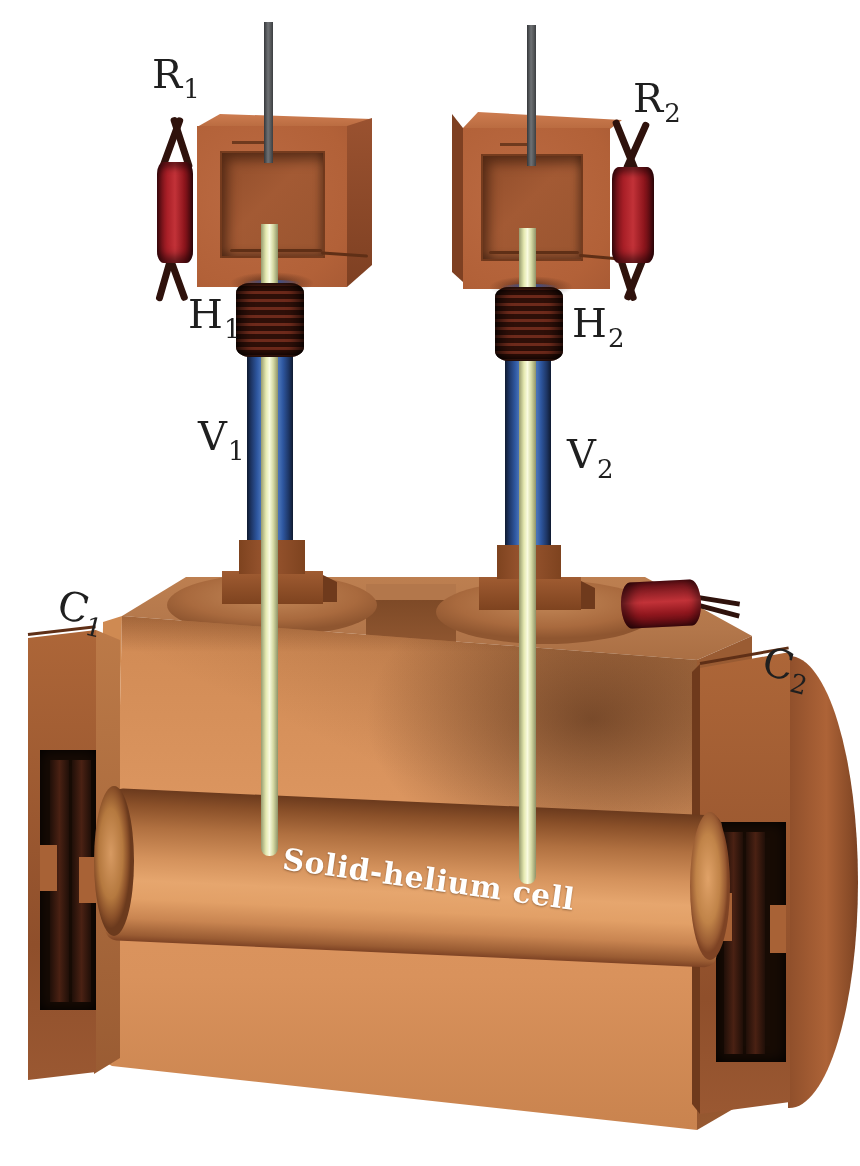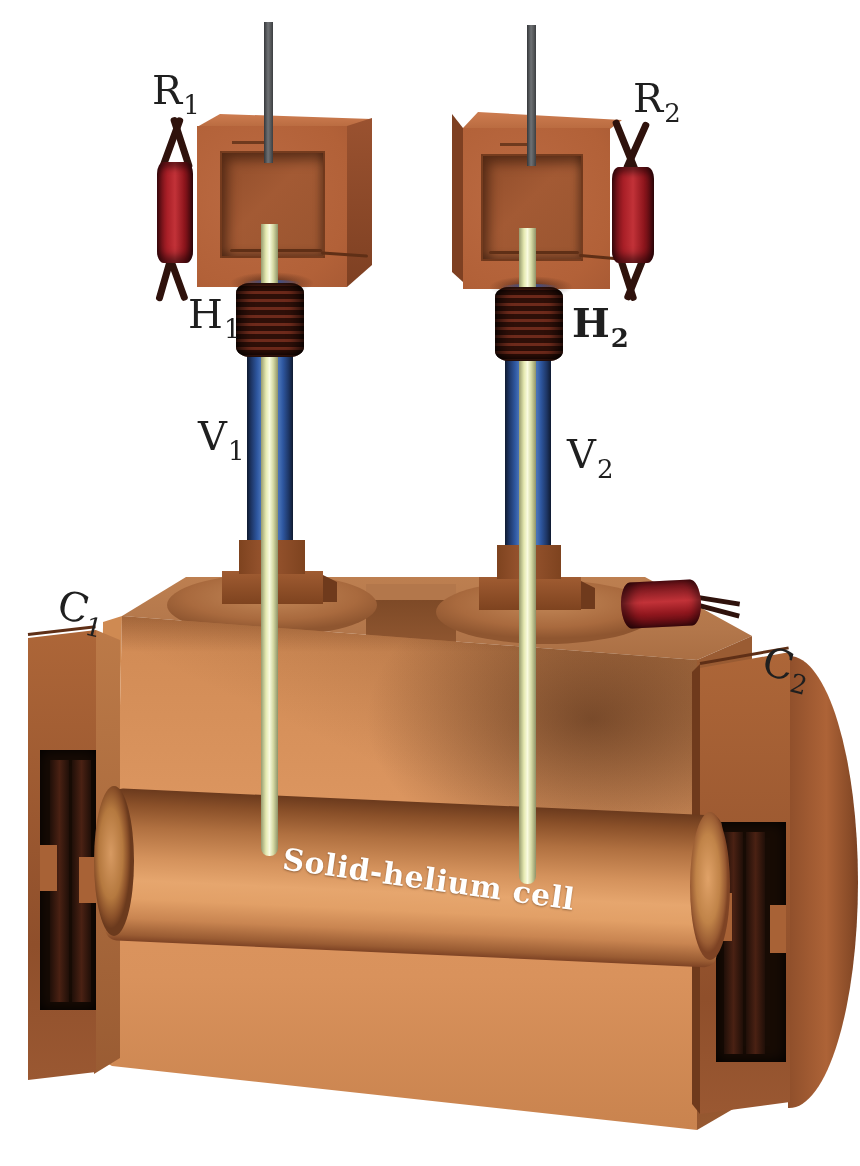--- a/index.html
+++ b/index.html
@@ -183,24 +183,24 @@
       background:linear-gradient(180deg,#6b3a1d 0%,#8a5029 10%,#b07040 25%,#d4925c 45%,
                  #e6a66e 60%,#e2a067 72%,#c98551 85%,#9a5c33 96%,#7e4324 100%);}
   #cyl-cap-left{left:94px;top:786px;width:40px;height:150px;border-radius:50%;
       background:radial-gradient(50% 50% at 42% 45%,#d79a62,#b5793f 60%,#8a5029 86%,#6b3a1d);}
   #cyl-cap-right{left:690px;top:812px;width:40px;height:148px;border-radius:50%;
       background:radial-gradient(50% 50% at 45% 45%,#e0a268,#c08348 60%,#9a5c33 88%,#7e4324);}
 
   
   .lbl{font-size:40px;line-height:1;color:var(--label_color);font-family:"DejaVu Serif",serif;}
   .lbl .sub{display:inline-block;font-size:26px;transform:translateY(10px);margin-left:1px;}
-  #lbl-r1{left:152px;top:70px;}
+  #lbl-r1{left:152px;top:54px;}
   #lbl-r2{left:633px;top:78px;}
   #lbl-h1{left:188px;top:294px;}
-  #lbl-h2{left:572px;top:303px;font-weight:bold;}
+  #lbl-h2{left:572px;top:303px;}
   #lbl-v1{left:198px;top:416px;}
   #lbl-v2{left:567px;top:434px;}
   #lbl-c1{left:58px;top:589px;transform:rotate(14deg);}
   #lbl-c2{left:763px;top:646px;transform:rotate(14deg);}
   #lbl-cell{left:283px;top:844px;font-size:30px;font-weight:bold;color:var(--cell_text);
       transform:rotate(8deg);transform-origin:left center;letter-spacing:.5px;
       text-shadow:0 1px 2px rgba(60,30,10,.45);}
 </style>
 </head>
 <body>

